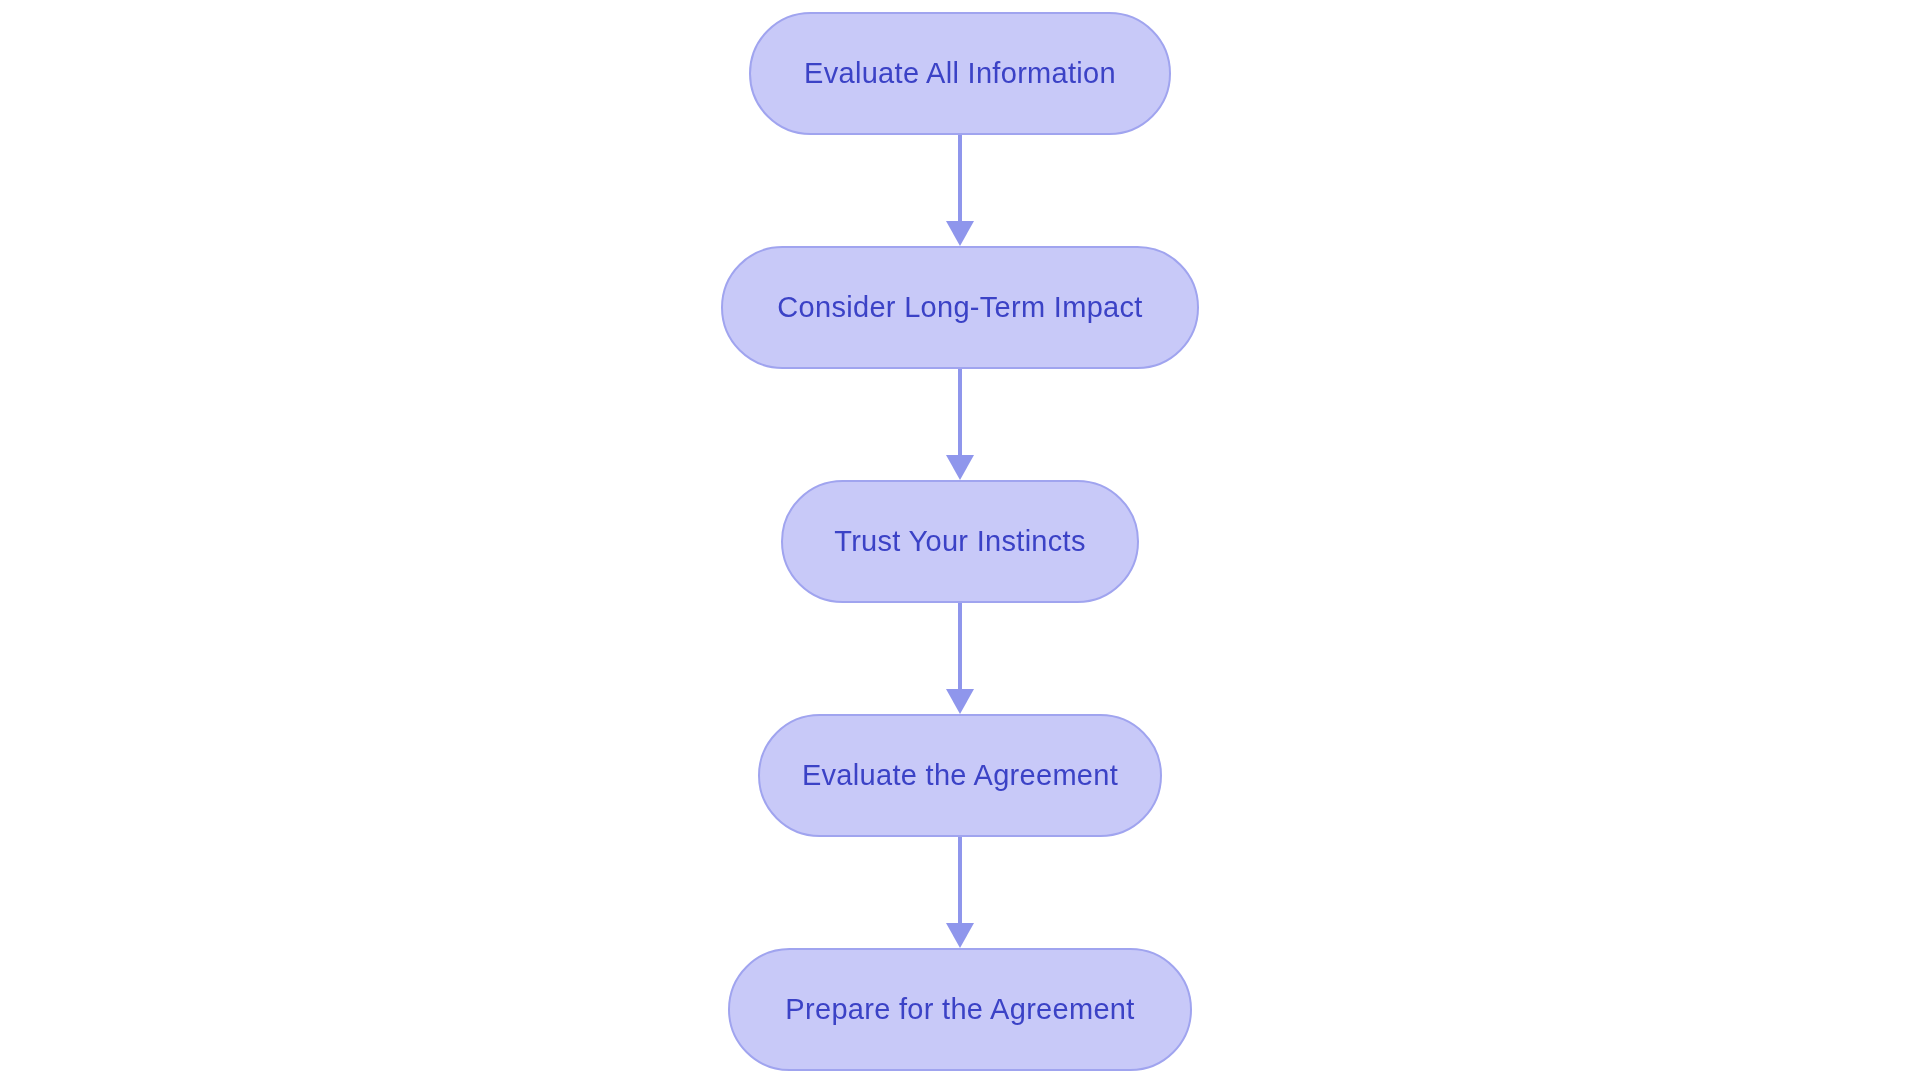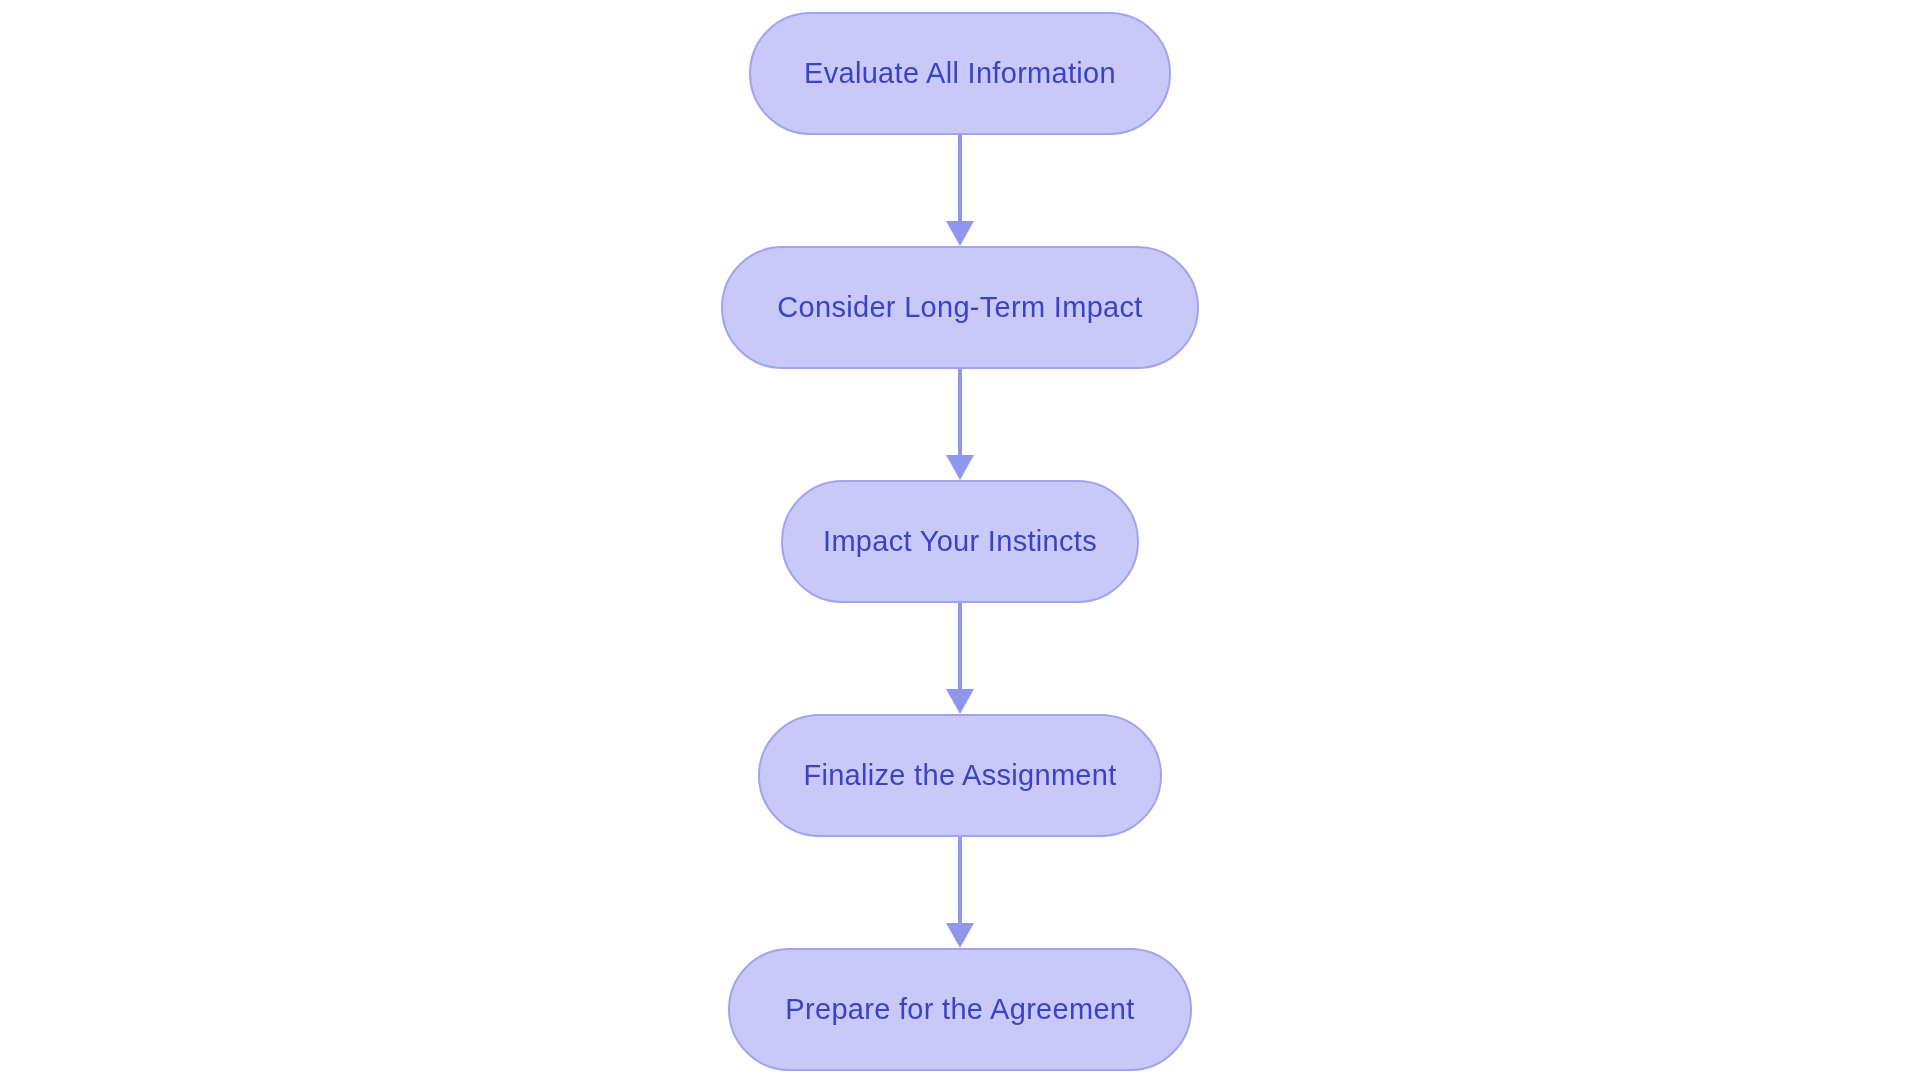--- a/index.html
+++ b/index.html
@@ -75,30 +75,30 @@
   <div class="node n2">
     <span class="node-label">Consider Long-Term Impact</span>
   </div>
 
   <div class="arrow">
     <span class="arrow-line"></span>
     <span class="arrow-head"></span>
   </div>
 
   <div class="node n3">
-    <span class="node-label">Impact Your Instincts</span>
+    <span class="node-label">Trust Your Instincts</span>
   </div>
 
   <div class="arrow">
     <span class="arrow-line"></span>
     <span class="arrow-head"></span>
   </div>
 
   <div class="node n4">
-    <span class="node-label">Finalize the Assignment</span>
+    <span class="node-label">Evaluate the Agreement</span>
   </div>
 
   <div class="arrow">
     <span class="arrow-line"></span>
     <span class="arrow-head"></span>
   </div>
 
   <div class="node n5">
     <span class="node-label">Prepare for the Agreement</span>
   </div>

